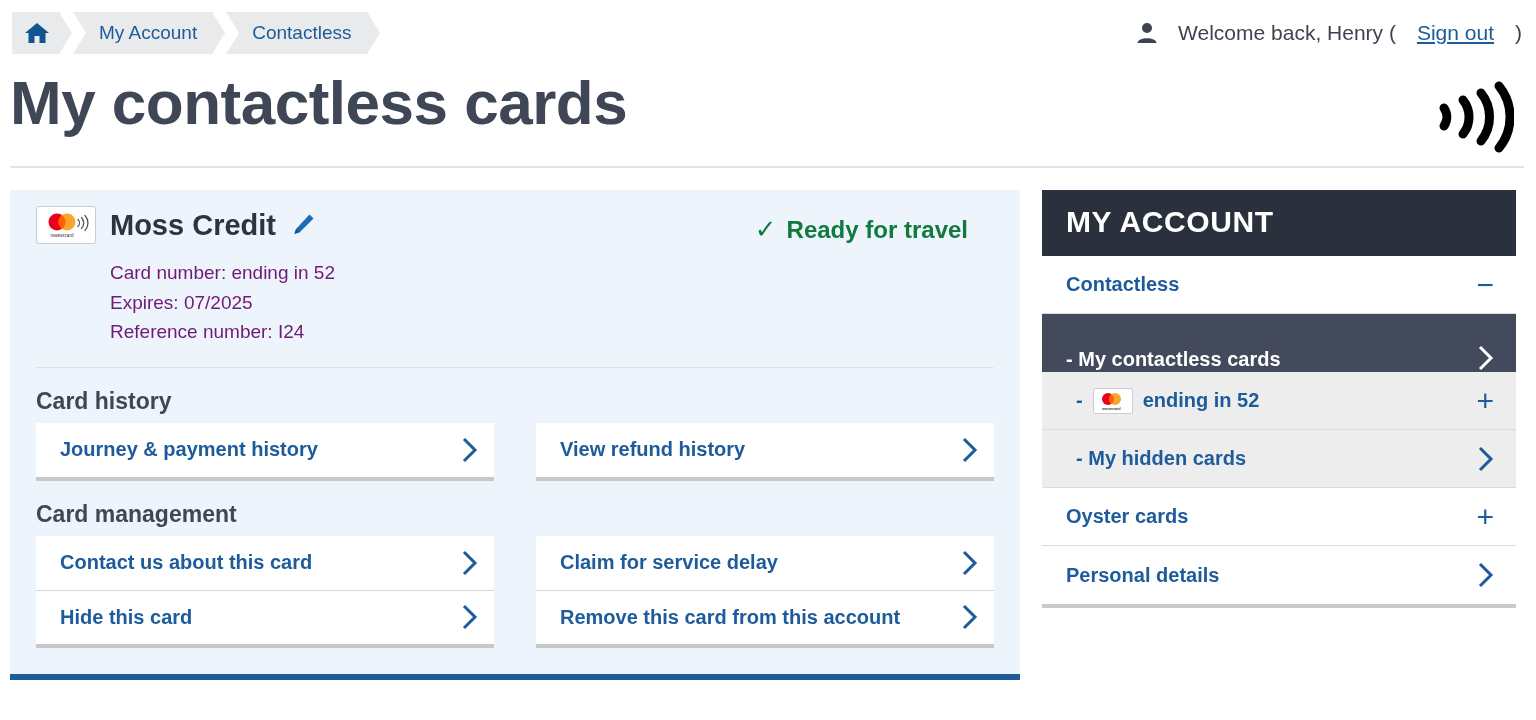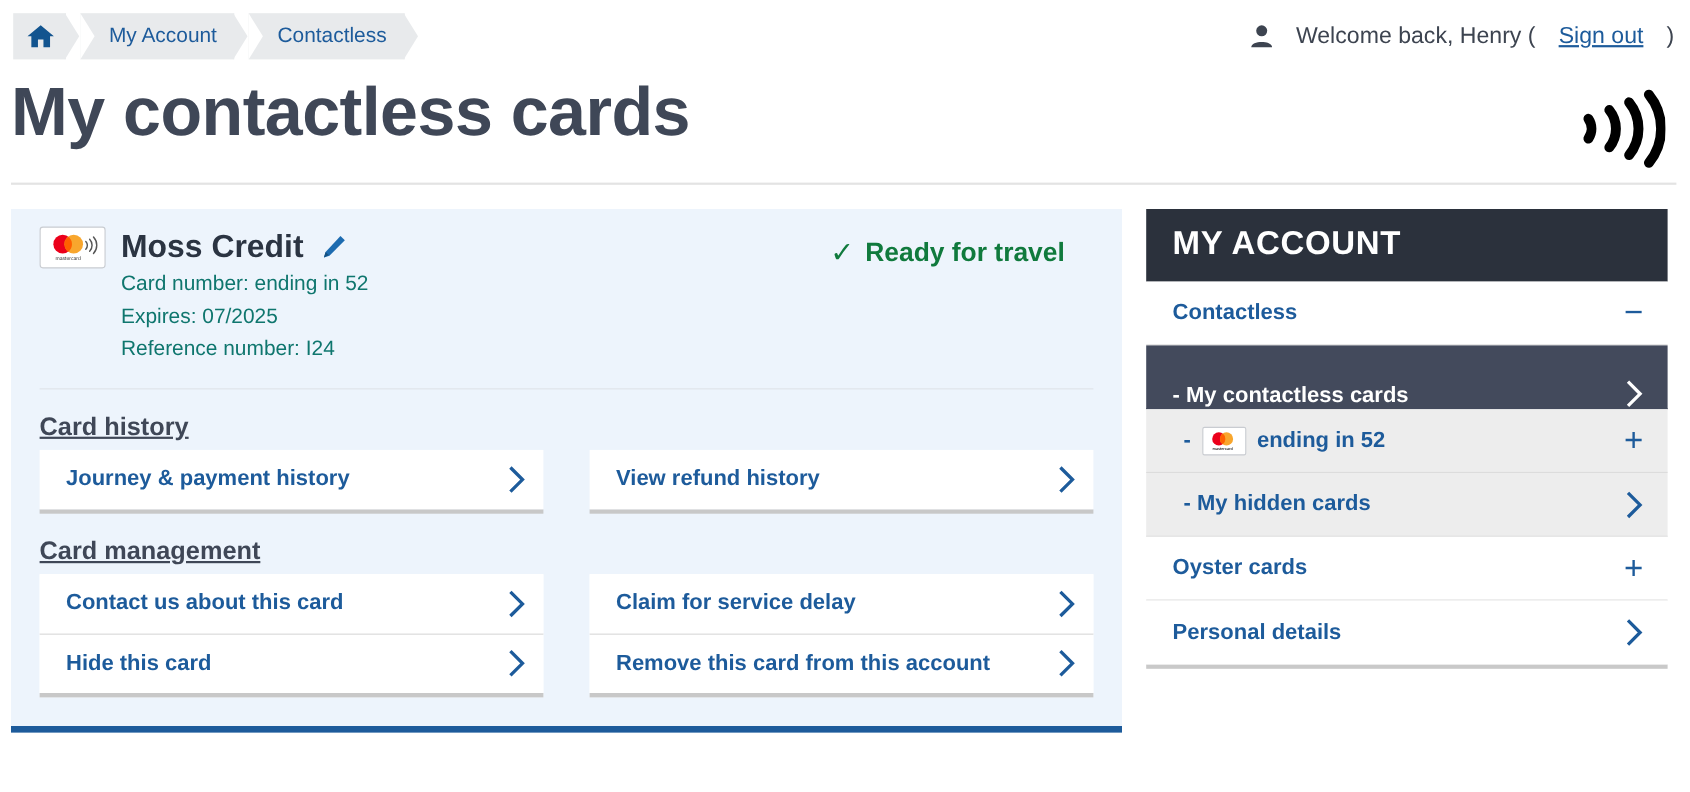--- a/index.html
+++ b/index.html
@@ -114,25 +114,25 @@
     border: 1px solid #c9ccd1;
     border-radius: 3px;
     display: flex; align-items: center; justify-content: center;
     flex: none;
   }
   .mc-badge.small { width: 40px; height: 26px; border-radius: 2px; }
   .mc-badge svg { display: block; }
   .card-name { font-size: 29px; font-weight: 700; color: #2b3442; }
   .pencil-icon svg { display: block; }
   .card-lines {
-    margin-top: 0;
+    margin-top: 14px;
     padding-left: 74px;
     font-size: 19px;
     line-height: 1.56;
-    color: #0f766e;
+    color: #701a75;
   }
   .status {
     display: flex; align-items: center; gap: 10px;
     color: #107a3d;
     font-size: 24px;
     font-weight: 700;
     padding-top: 8px;
     padding-right: 26px;
   }
   .tick { font-size: 26px; font-weight: 400; }
@@ -140,21 +140,20 @@
   .panel-divider {
     margin: 20px 0 0 0;
     height: 1px;
     background: #dfe3e8;
   }
 
   .section-title {
     font-size: 23px;
     color: #3f4757;
     margin: 20px 0 8px 0;
-    text-decoration: underline;
   }
   .btn-grid {
     display: grid;
     grid-template-columns: 1fr 1fr;
     column-gap: 42px;
   }
   .btn-stack {
     background: #ffffff;
     border-bottom: 4px solid #c8c8c8;
   }

